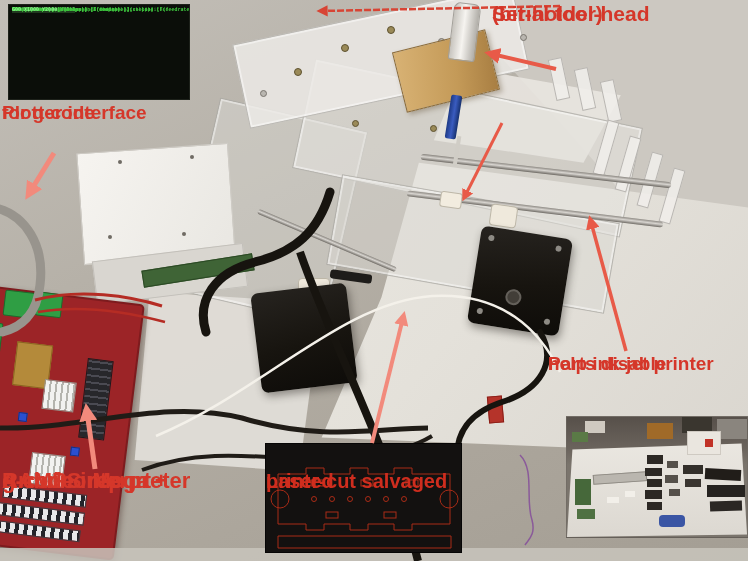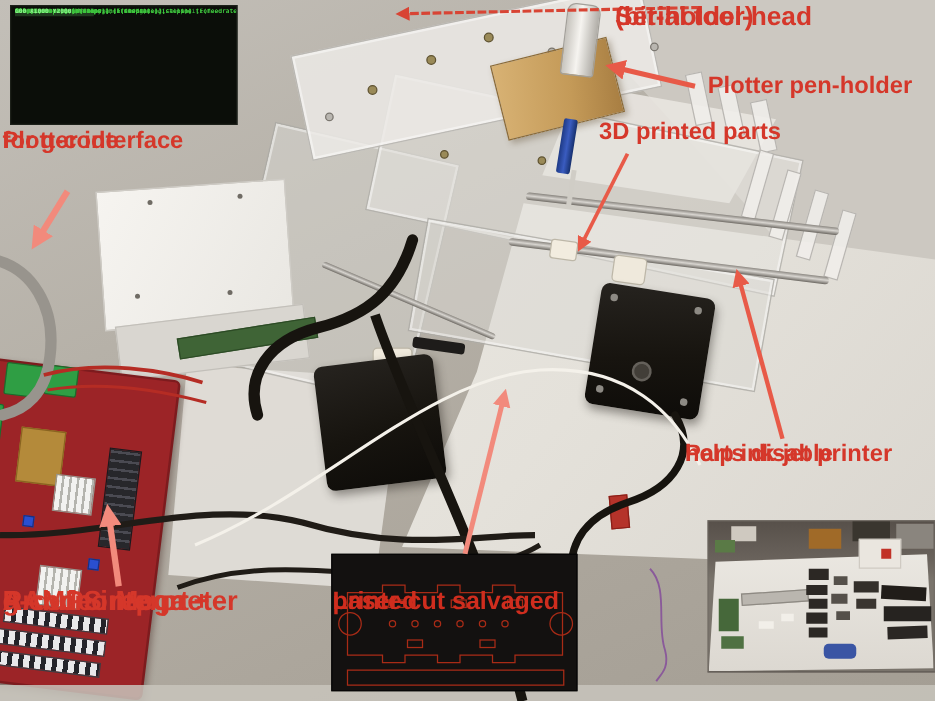--- a/index.html
+++ b/index.html
@@ -284,22 +284,20 @@
     <div style="left:58px;top:74px;width:10px;height:6px;background:#f2efe9;z-index:2;"></div>
     <div style="left:92px;top:98px;width:26px;height:12px;background:#3a55a4;border-radius:4px;z-index:2;"></div>
   </div>
 
   <div class="bottom-strip"></div>
 
   <div class="lbl lbl-lathe">
     <div>Serial tool-head</div>
     <div>(bit-holder)</div>
   </div>
-  <div class="lbl lbl-plotter">Plotter pen-holder</div>
-  <div class="lbl lbl-printed">3D printed parts</div>
   <div class="lbl lbl-serial">
     <div>Plotter interface</div>
     <div>for g-code</div>
   </div>
   <div class="lbl lbl-salvaged">
     <div>Parts disable</div>
     <div>help ink-jet printer</div>
   </div>
   <div class="lbl lbl-arduino">
     <div>Arduino Mega +</div>

